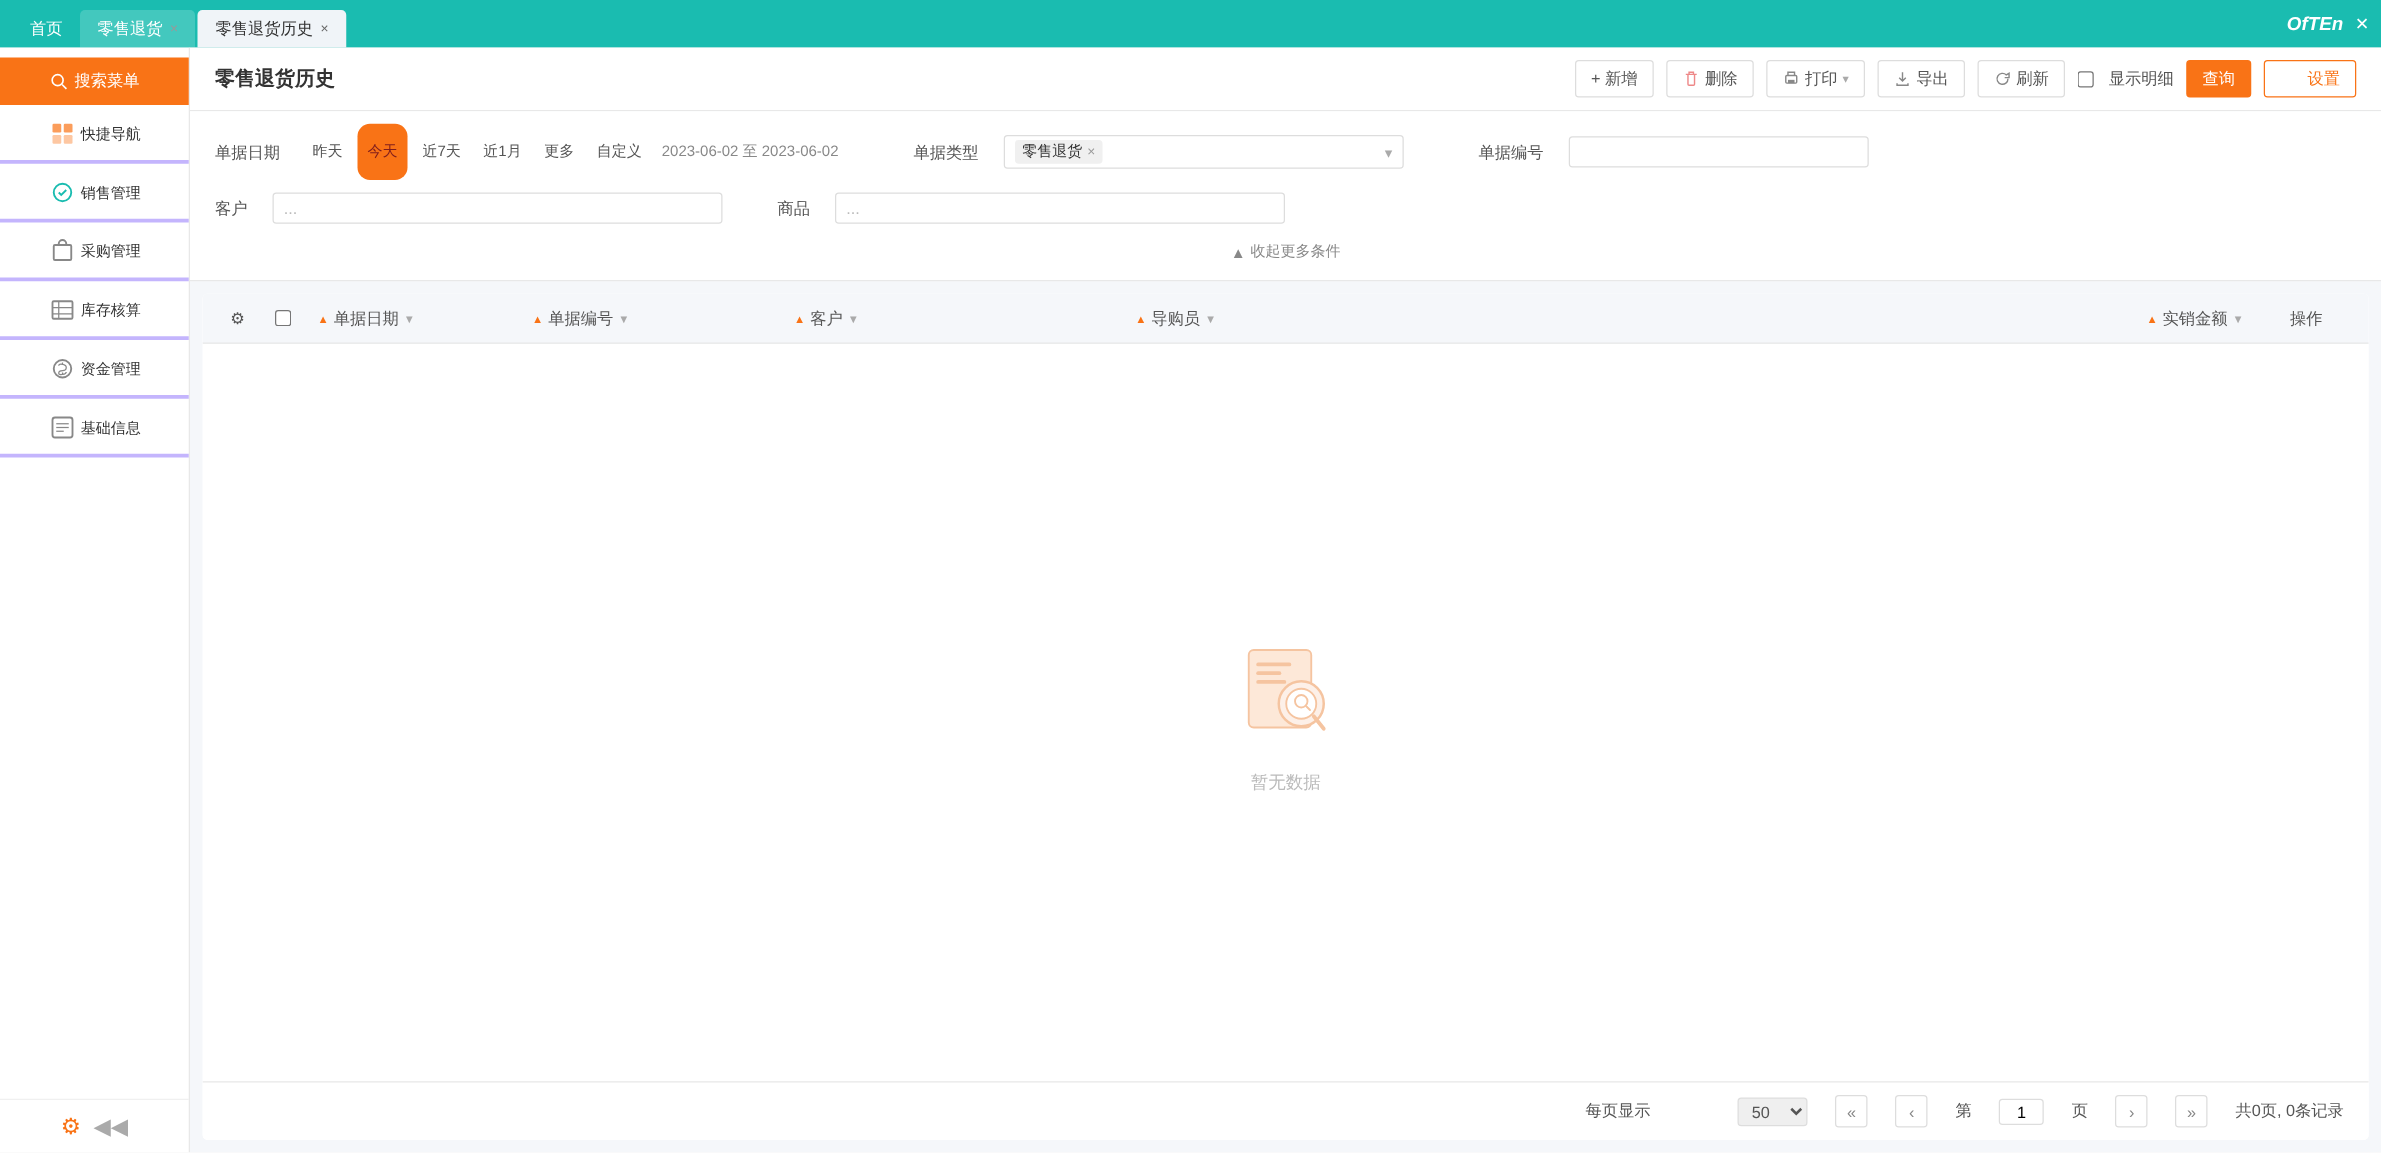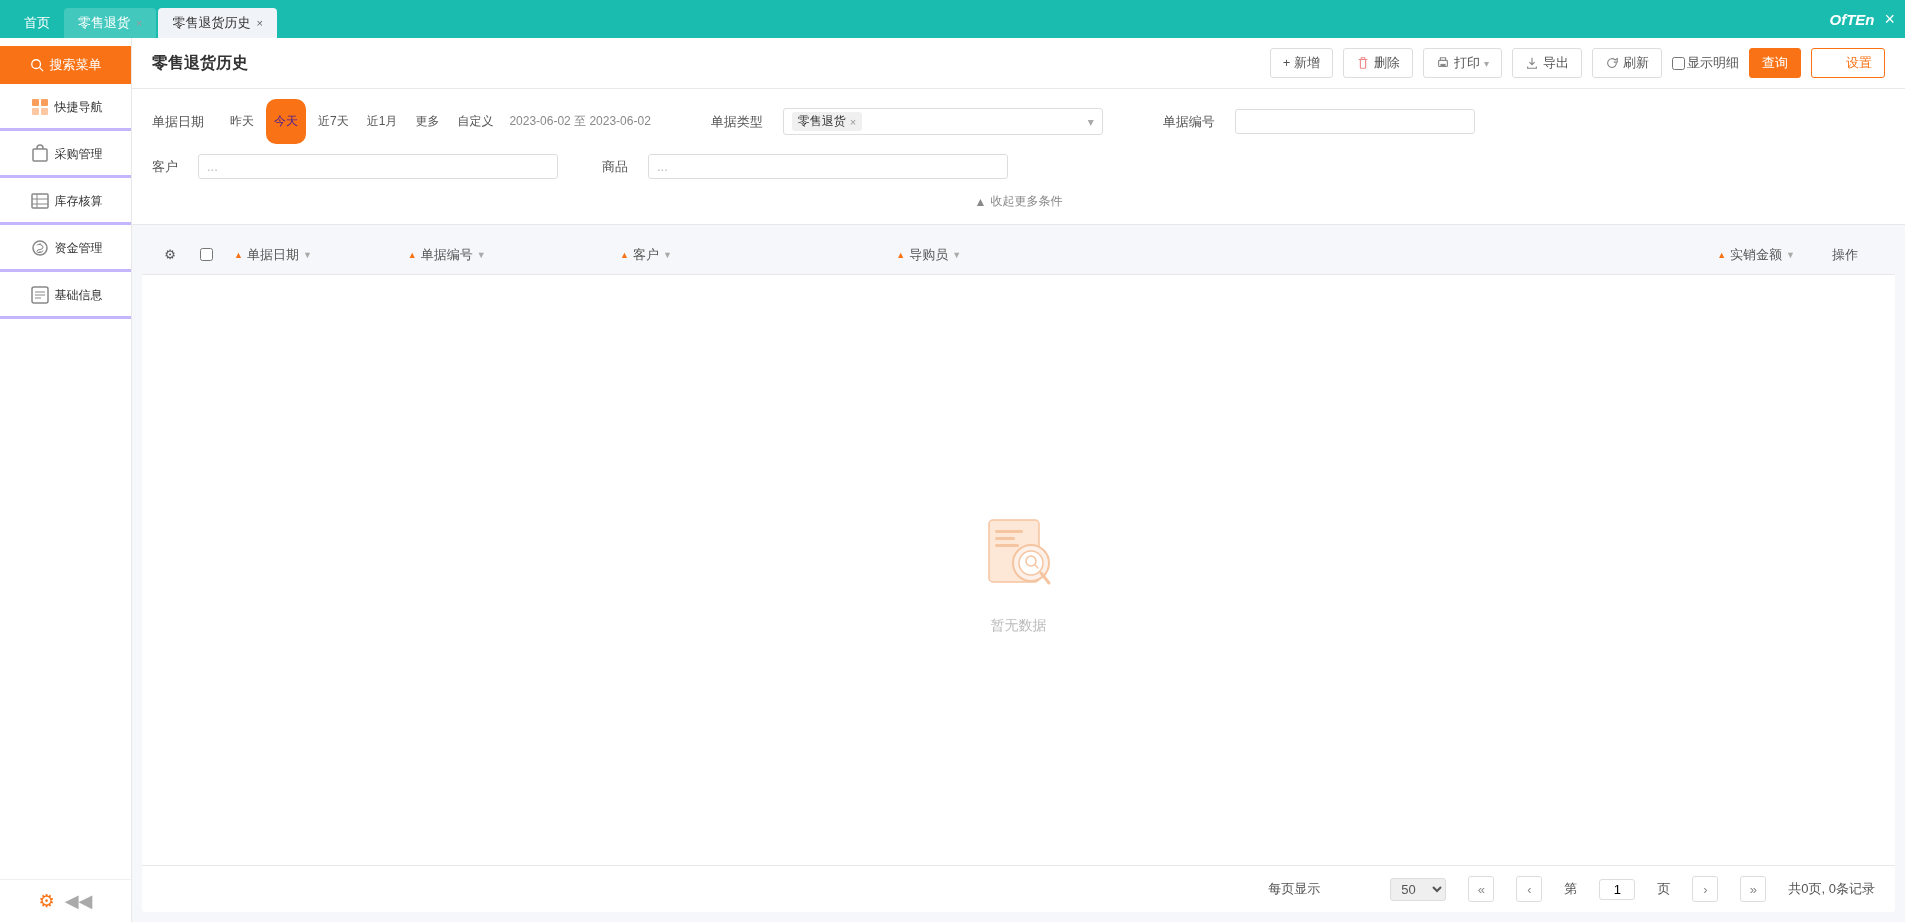--- a/index.html
+++ b/index.html
@@ -20,21 +20,21 @@
     .top-bar .home-tab { color: #fff; font-size: 13px; padding: 0 14px; height: 30px; display: flex; align-items: center; position: relative; top: 4px; }
     .top-bar-right { margin-left: auto; display: flex; align-items: center; gap: 10px; }
     .top-bar-right .brand { color: #fff; font-size: 15px; font-style: italic; font-weight: bold; }
     .top-bar-close { color: #fff; font-size: 18px; cursor: pointer; }
 
     
     .main-layout { display: flex; flex: 1; overflow: hidden; }
 
     
     .sidebar {
-      width: 132px; background: #fff; border-right: 1px solid #e8e8e8; display: flex; flex-direction: column;
+      width: 152px; background: #fff; border-right: 1px solid #e8e8e8; display: flex; flex-direction: column;
       align-items: center; padding-top: 8px; flex-shrink: 0;
     }
     .sidebar-search {
       width: 100%; background: #f97316; color: #fff; display: flex; align-items: center; justify-content: center;
       gap: 6px; height: 38px; font-size: 13px; cursor: pointer;
     }
     .sidebar-item {
       width: 100%; display: flex; flex-direction: row; align-items: center; justify-content: center;
       padding: 12px 0 10px; cursor: pointer; border-bottom: 3px solid #c4b5fd; font-size: 12px; color: #333;
       gap: 4px;
@@ -51,33 +51,33 @@
       flex-shrink: 0;
     }
     .page-title { font-size: 16px; font-weight: bold; color: #333; flex: 1; }
     .header-actions { display: flex; align-items: center; gap: 10px; }
     .action-btn {
       display: flex; align-items: center; gap: 4px; padding: 5px 12px; border: 1px solid #ddd;
       background: #fff; border-radius: 3px; font-size: 13px; cursor: pointer; color: #555;
     }
     .action-btn.query { background: #f97316; color: #fff; border-color: #f97316; }
     .action-btn.set { background: #fff; color: #f97316; border-color: #f97316; padding-left: 34px; }
-    .checkbox-label { display: flex; align-items: center; gap: 2px; font-size: 13px; color: #555; }
+    .checkbox-label { display: flex; align-items: center; gap: 12px; font-size: 13px; color: #555; }
 
     
     .filter-area {
       background: #fff; padding: 10px 20px; border-bottom: 1px solid #e8e8e8; flex-shrink: 0;
     }
     .filter-row { display: flex; align-items: center; gap: 20px; margin-bottom: 10px; }
     .filter-label { font-size: 13px; color: #555; white-space: nowrap; }
     .date-filters { display: flex; align-items: center; gap: 6px; }
     .date-btn {
       font-size: 12px; color: #555; cursor: pointer; padding: 2px 6px; border-radius: 3px;
     }
-    .date-btn.active { background: #f97316; color: #4c1d95; border-radius: 10px; padding: 14px 8px; }
+    .date-btn.active { background: #f97316; color: #7f1d1d; border-radius: 10px; padding: 14px 8px; }
     .date-range { font-size: 12px; color: #888; margin-left: 4px; }
     .filter-input {
       border: 1px solid #ddd; border-radius: 3px; padding: 4px 8px; font-size: 13px; color: #999;
       min-width: 200px; outline: none;
     }
     .select-tag {
       display: flex; align-items: center; background: #fff; border: 1px solid #ddd;
       border-radius: 3px; padding: 3px 8px; font-size: 13px; min-width: 300px; gap: 6px;
     }
     .tag { background: #f0f0f0; border-radius: 3px; padding: 1px 6px; font-size: 12px; color: #333; display: flex; align-items: center; gap: 4px; }
@@ -169,20 +169,29 @@
         <svg width="20" height="20" viewBox="0 0 20 20" fill="none">
           <rect x="2" y="2" width="7" height="7" rx="1" fill="#f97316" opacity="0.7"></rect>
           <rect x="11" y="2" width="7" height="7" rx="1" fill="#f97316" opacity="0.7"></rect>
           <rect x="2" y="11" width="7" height="7" rx="1" fill="#f97316" opacity="0.4"></rect>
           <rect x="11" y="11" width="7" height="7" rx="1" fill="#f97316" opacity="0.4"></rect>
         </svg>
       </div>
       <span>快捷导航</span>
     </div>
 
+    <div class="sidebar-item">
+      <div class="sidebar-icon">
+        <svg width="20" height="20" viewBox="0 0 20 20" fill="none">
+          <circle cx="10" cy="10" r="7" stroke="#1abcb0" stroke-width="1.5"></circle>
+          <path d="M7 10 L9 12 L13 8" stroke="#1abcb0" stroke-width="1.5" fill="none"></path>
+        </svg>
+      </div>
+      <span>销售管理</span>
+    </div>
 
     <div class="sidebar-item">
       <div class="sidebar-icon">
         <svg width="20" height="20" viewBox="0 0 20 20" fill="none">
           <rect x="3" y="5" width="14" height="12" rx="1" stroke="#888" stroke-width="1.5"></rect>
           <path d="M7 5 V4 a3 3 0 0 1 6 0 V5" stroke="#888" stroke-width="1.5" fill="none"></path>
         </svg>
       </div>
       <span>采购管理</span>
     </div>

